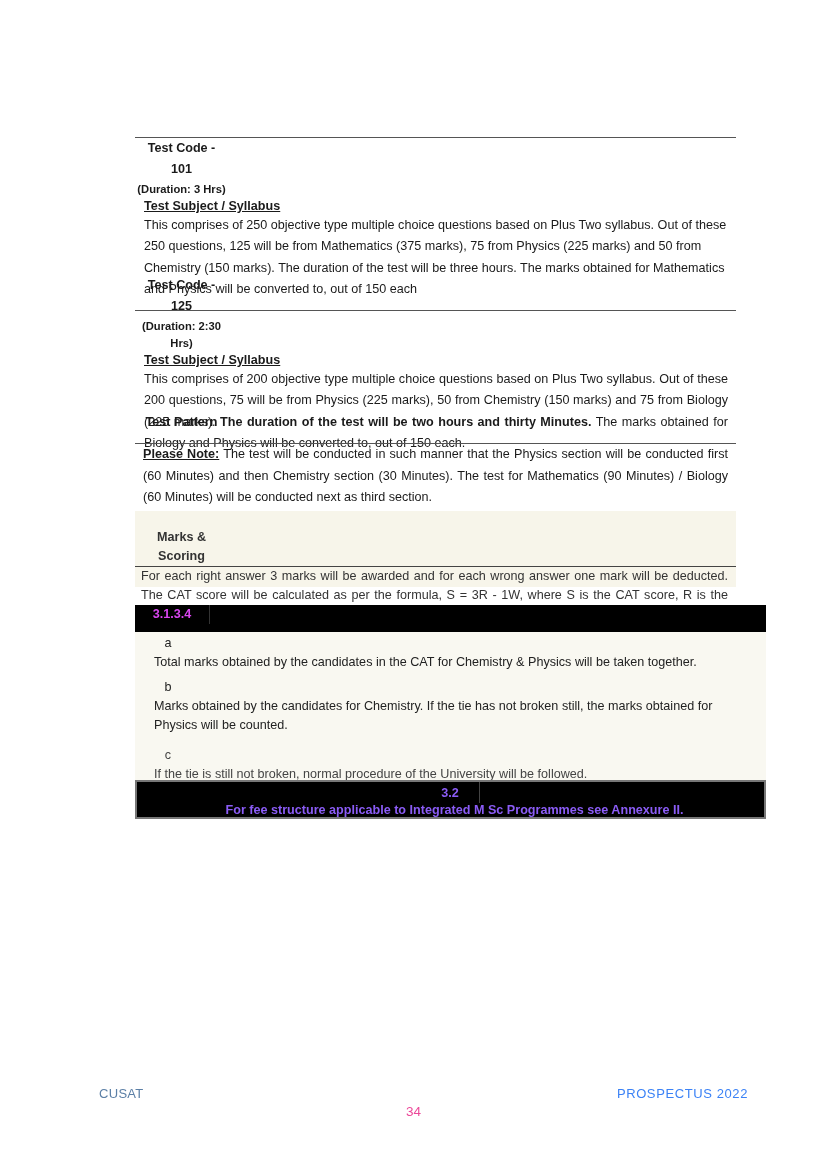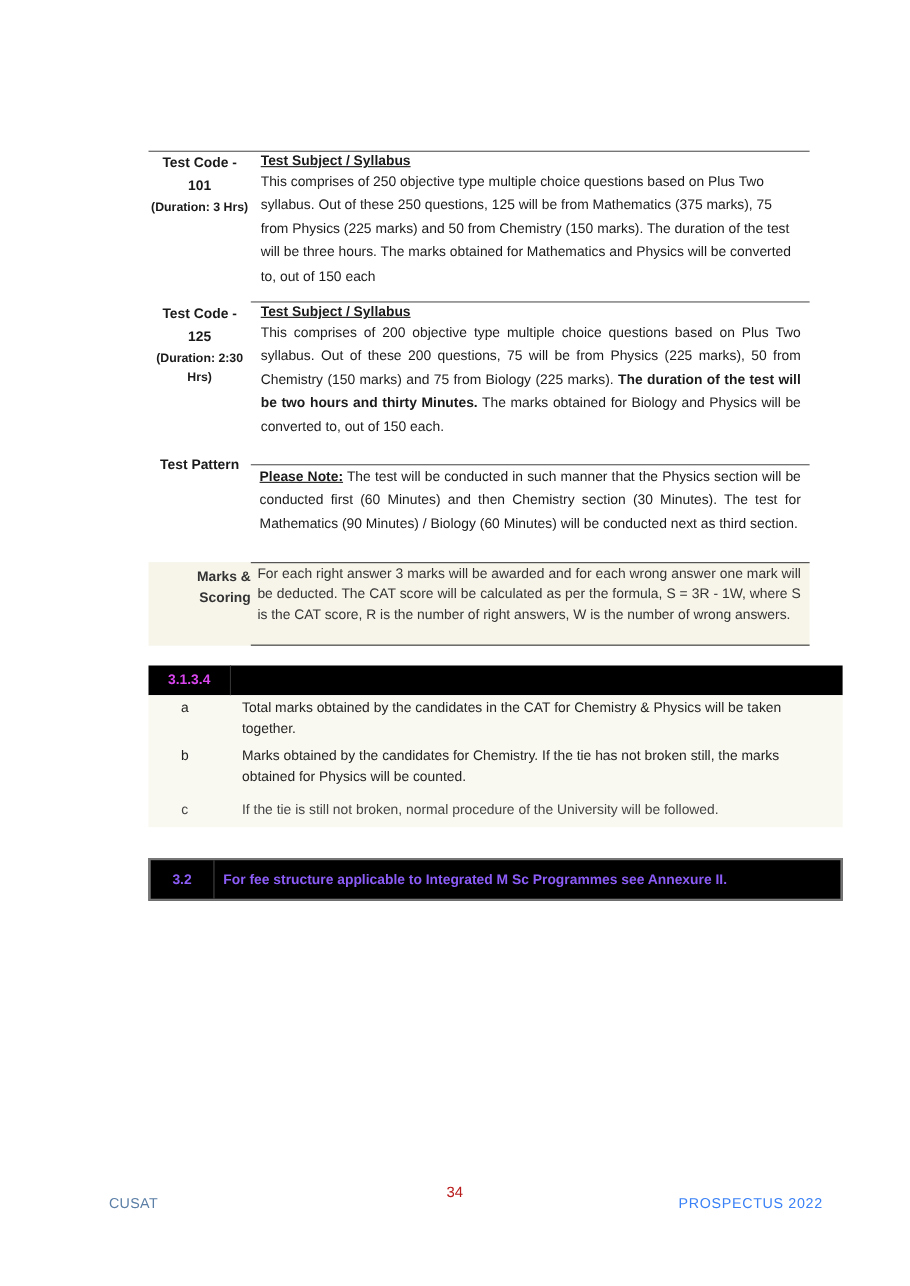--- a/index.html
+++ b/index.html
@@ -1,55 +1,55 @@
 <!DOCTYPE html>
 <html><head>
   <meta charset="utf-8">
   <style>
-    * { margin: 0; padding: 0; box-sizing: border-box; }
+    * { margin: 0; padding: 0; box-sizing: border-box; flex-direction: column; }
     html, body { width: 827px; height: 1169px; background: #ffffff; }
     body { position: relative; font-family: "Liberation Sans", sans-serif; color: #1a1a1a; overflow: hidden; }
 
     .row { position: absolute; left: 135px; width: 601px; display: flex; font-size: 12.6px; line-height: 21.4px; }
     .lbl { width: 93px; text-align: center; font-weight: bold; padding-top: 0; flex-shrink: 0; }
     .lbl .code { display: block; }
     .lbl .dur { display: block; font-size: 11.2px; line-height: 17px; }
     .body { flex: 1; padding-left: 9px; padding-right: 8px; }
     .body .heading { font-weight: bold; text-decoration: underline; display: block; line-height: 17px; }
     .justify { text-align: justify; }
     .b { font-weight: bold; }
     .u { text-decoration: underline; font-weight: bold; }
 
     #row1 { top: 137px; height: 138px; border-top: 1.3px solid #555; }
     #row1 .body { border-bottom: 1.3px solid #555; padding-bottom: 10px; }
     #row2 { top: 275px; height: 128px; }
     #row3 { top: 412px; height: 100px; }
     #row3 .body { border-top: 1.3px solid #555; padding-left: 8px; margin-left: 0px; margin-top: 10px; }
     #row4 { top: 511px; height: 76px; background: #f7f5ea; font-size: 12.6px; line-height: 19px; color: #333; }
-    #row4 .lbl { padding-top: 4px; line-height: 19px; color: #333; text-align: right; }
+    #row4 .lbl { padding-top: 17px; line-height: 19px; color: #333; }
     #row4 .body { border-top: 1.3px solid #444; border-bottom: 1.5px solid #333; padding-left: 6px; padding-right: 8px; }
 
     .tie { position: absolute; left: 135px; top: 605px; width: 631px; }
     .tie-head { display: flex; background: #000; color: #d946ef; font-weight: bold; font-size: 12.6px; line-height: 19px; height: 27px; }
     .tie-head .num { width: 75px; text-align: center; display: flex; align-items: center; justify-content: center; border-right: 1px solid #333; }
     .tie-head .txt { flex: 1; padding: 1px 6px 0 7px; }
     .tie-body { background: #f9f8f1; padding-top: 2px; padding-bottom: 6px; }
     .tie-item { display: flex; font-size: 12.6px; line-height: 19px; color: #222; }
     .tie-item .k { width: 66px; text-align: center; flex-shrink: 0; }
     .tie-item .v { flex: 1; padding-left: 19px; padding-right: 8px; }
     #tie-b { margin-top: 6px; }
     #tie-c { margin-top: 11px; color: #444; }
 
     .fee { position: absolute; left: 135px; top: 780px; width: 631px; height: 39px; background: #000; border: 2px solid #777; color: #8b5cf6; font-weight: bold; font-size: 12.6px; display: flex; align-items: center; }
     .fee .num { width: 58px; text-align: center; height: 100%; display: flex; align-items: center; justify-content: center; border-right: 1px solid #444; }
     .fee .txt { padding-left: 8px; }
 
     .footer-left { position: absolute; left: 99px; top: 1086px; font-size: 13px; color: #5b7fa6; letter-spacing: 0.3px; }
     .footer-right { position: absolute; right: 79px; top: 1086px; font-size: 13px; color: #3b82f6; letter-spacing: 0.6px; }
-    .page-num { position: absolute; left: 0; width: 827px; text-align: center; top: 1076px; font-size: 13.5px; color: #b91c1c; }
+    .page-num { position: absolute; left: 0; width: 827px; text-align: center; top: 1104px; font-size: 13.5px; color: #ec4899; }
   </style>
 </head>
 <body>
 
 <div class="row" id="row1">
   <div class="lbl">
     <span class="code">Test Code  -</span>
     <span class="code">101</span>
     <span class="dur">(Duration: 3 Hrs)</span>
   </div>

